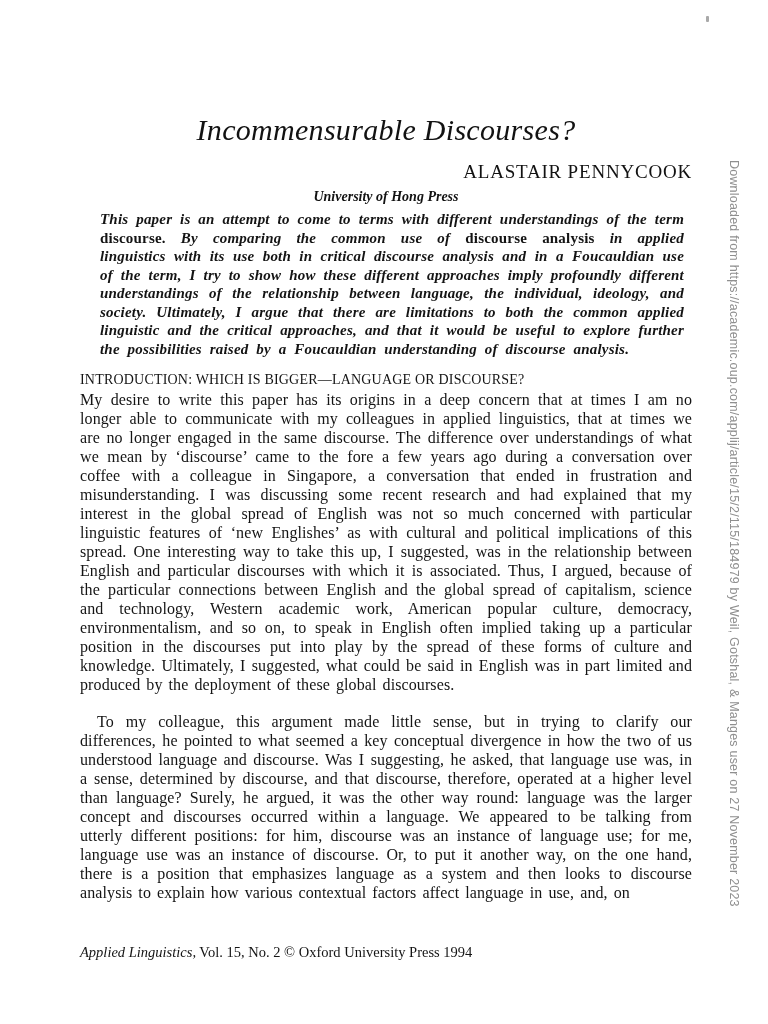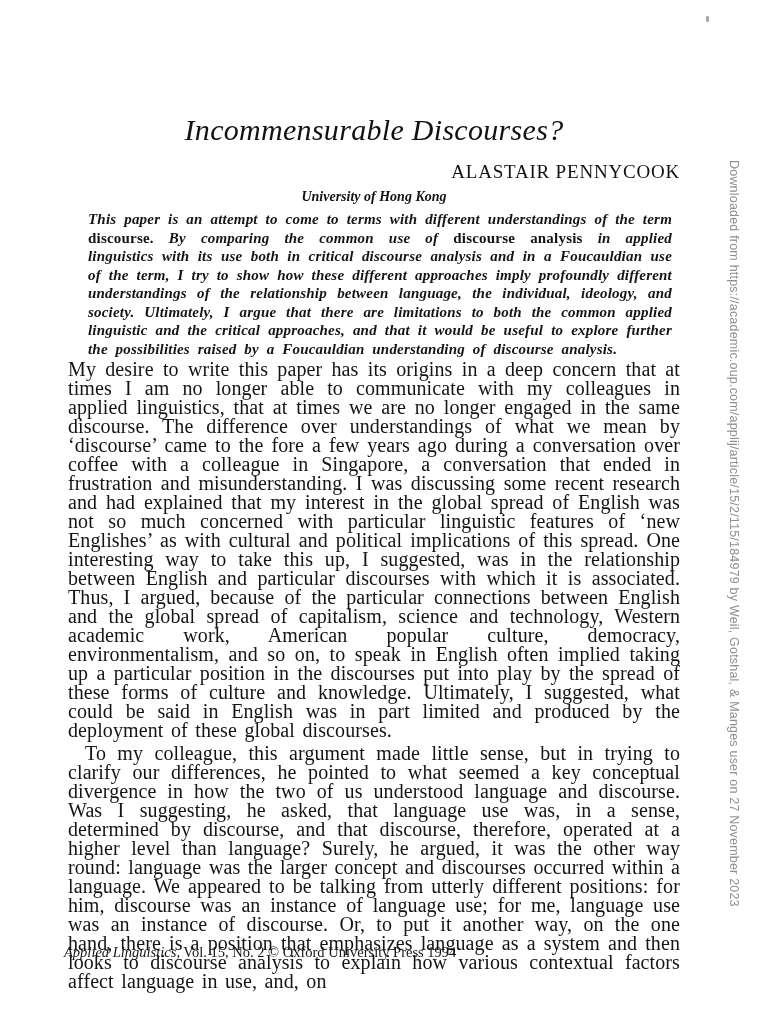--- a/index.html
+++ b/index.html
@@ -10,21 +10,21 @@
     color: #161616;
     overflow: hidden;
   }
   .scan-page {
     position: relative;
     width: 768px; height: 1024px;
     background: #ffffff;
   }
   .column {
     position: absolute;
-    left: 68px;
+    left: 80px;
     width: 612px;
     top: 0;
   }
   .doc-title {
     margin: 112px 0 0 0;
     font-size: 30px;
     line-height: 36px;
     font-style: italic;
     font-weight: normal;
     text-align: center;
@@ -63,31 +63,31 @@
   .section-heading {
     margin: 13px 0 0 0;
     font-size: 14px;
     line-height: 17px;
     font-weight: normal;
     letter-spacing: 0.2px;
     color: #141414;
   }
   .body-par {
     margin: 2px 0 0 0;
-    font-size: 20px;
+    font-size: 16px;
     line-height: 19px;
     text-align: justify;
     word-spacing: 0.12em;
     letter-spacing: 0.1px;
     color: #141414;
   }
-  .body-par.indented { text-indent: 17px; margin-top: 4px; }
+  .body-par.indented { text-indent: 17px; margin-top: 18px; }
   .journal-footer {
     position: absolute;
-    left: 64px; top: 944px;
+    left: 80px; top: 944px;
     font-size: 14.5px;
     line-height: 17px;
     color: #141414;
     white-space: nowrap;
   }
   .journal-footer .it { font-style: italic; }
   .download-watermark {
     position: absolute;
     left: 727px; top: 160px;
     height: 800px;
@@ -112,24 +112,25 @@
 <div class="scan-page">
 
   <div class="scan-speck"></div>
 
   <div class="column">
 
     <h1 class="doc-title">Incommensurable Discourses?</h1>
 
     <div class="doc-author">ALASTAIR PENNYCOOK</div>
 
-    <div class="doc-affiliation">University of Hong Kong</div>
+    <div class="doc-affiliation">University of Hong Press</div>
 
     <p class="doc-abstract"><span>This paper is an attempt to come to terms with different understandings of the term </span><span class="roman">discourse.</span><span> By comparing the common use of </span><span class="roman">discourse analysis</span><span> in applied linguistics with its use both in critical discourse analysis and in a Foucauldian use of the term, I try to show how these different approaches imply profoundly different understandings of the relationship between language, the individual, ideology, and society. Ultimately, I argue that there are limitations to both the common applied linguistic and the critical approaches, and that it would be useful to explore further the possibilities raised by a Foucauldian understanding of discourse analysis.</span></p>
 
+    <h2 class="section-heading">INTRODUCTION: WHICH IS BIGGER—LANGUAGE OR DISCOURSE?</h2>
 
     <p class="body-par">My desire to write this paper has its origins in a deep concern that at times I am no longer able to communicate with my colleagues in applied linguistics, that at times we are no longer engaged in the same discourse. The difference over understandings of what we mean by ‘discourse’ came to the fore a few years ago during a conversation over coffee with a colleague in Singapore, a conversation that ended in frustration and misunderstanding. I was discussing some recent research and had explained that my interest in the global spread of English was not so much concerned with particular linguistic features of ‘new Englishes’ as with cultural and political implications of this spread. One interesting way to take this up, I suggested, was in the relationship between English and particular discourses with which it is associated. Thus, I argued, because of the particular connections between English and the global spread of capitalism, science and technology, Western academic work, American popular culture, democracy, environmentalism, and so on, to speak in English often implied taking up a particular position in the discourses put into play by the spread of these forms of culture and knowledge. Ultimately, I suggested, what could be said in English was in part limited and produced by the deployment of these global discourses.</p>
 
     <p class="body-par indented">To my colleague, this argument made little sense, but in trying to clarify our differences, he pointed to what seemed a key conceptual divergence in how the two of us understood language and discourse. Was I suggesting, he asked, that language use was, in a sense, determined by discourse, and that discourse, therefore, operated at a higher level than language? Surely, he argued, it was the other way round: language was the larger concept and discourses occurred within a language. We appeared to be talking from utterly different positions: for him, discourse was an instance of language use; for me, language use was an instance of discourse. Or, to put it another way, on the one hand, there is a position that emphasizes language as a system and then looks to discourse analysis to explain how various contextual factors affect language in use, and, on</p>
 
   </div>
 
   <div class="journal-footer"><span class="it">Applied Linguistics,</span><span> Vol. 15, No. 2 © Oxford University Press 1994</span></div>
 
   <div class="download-watermark">Downloaded from https://academic.oup.com/applij/article/15/2/115/184979 by Weil, Gotshal, &amp; Manges user on 27 November 2023</div>

